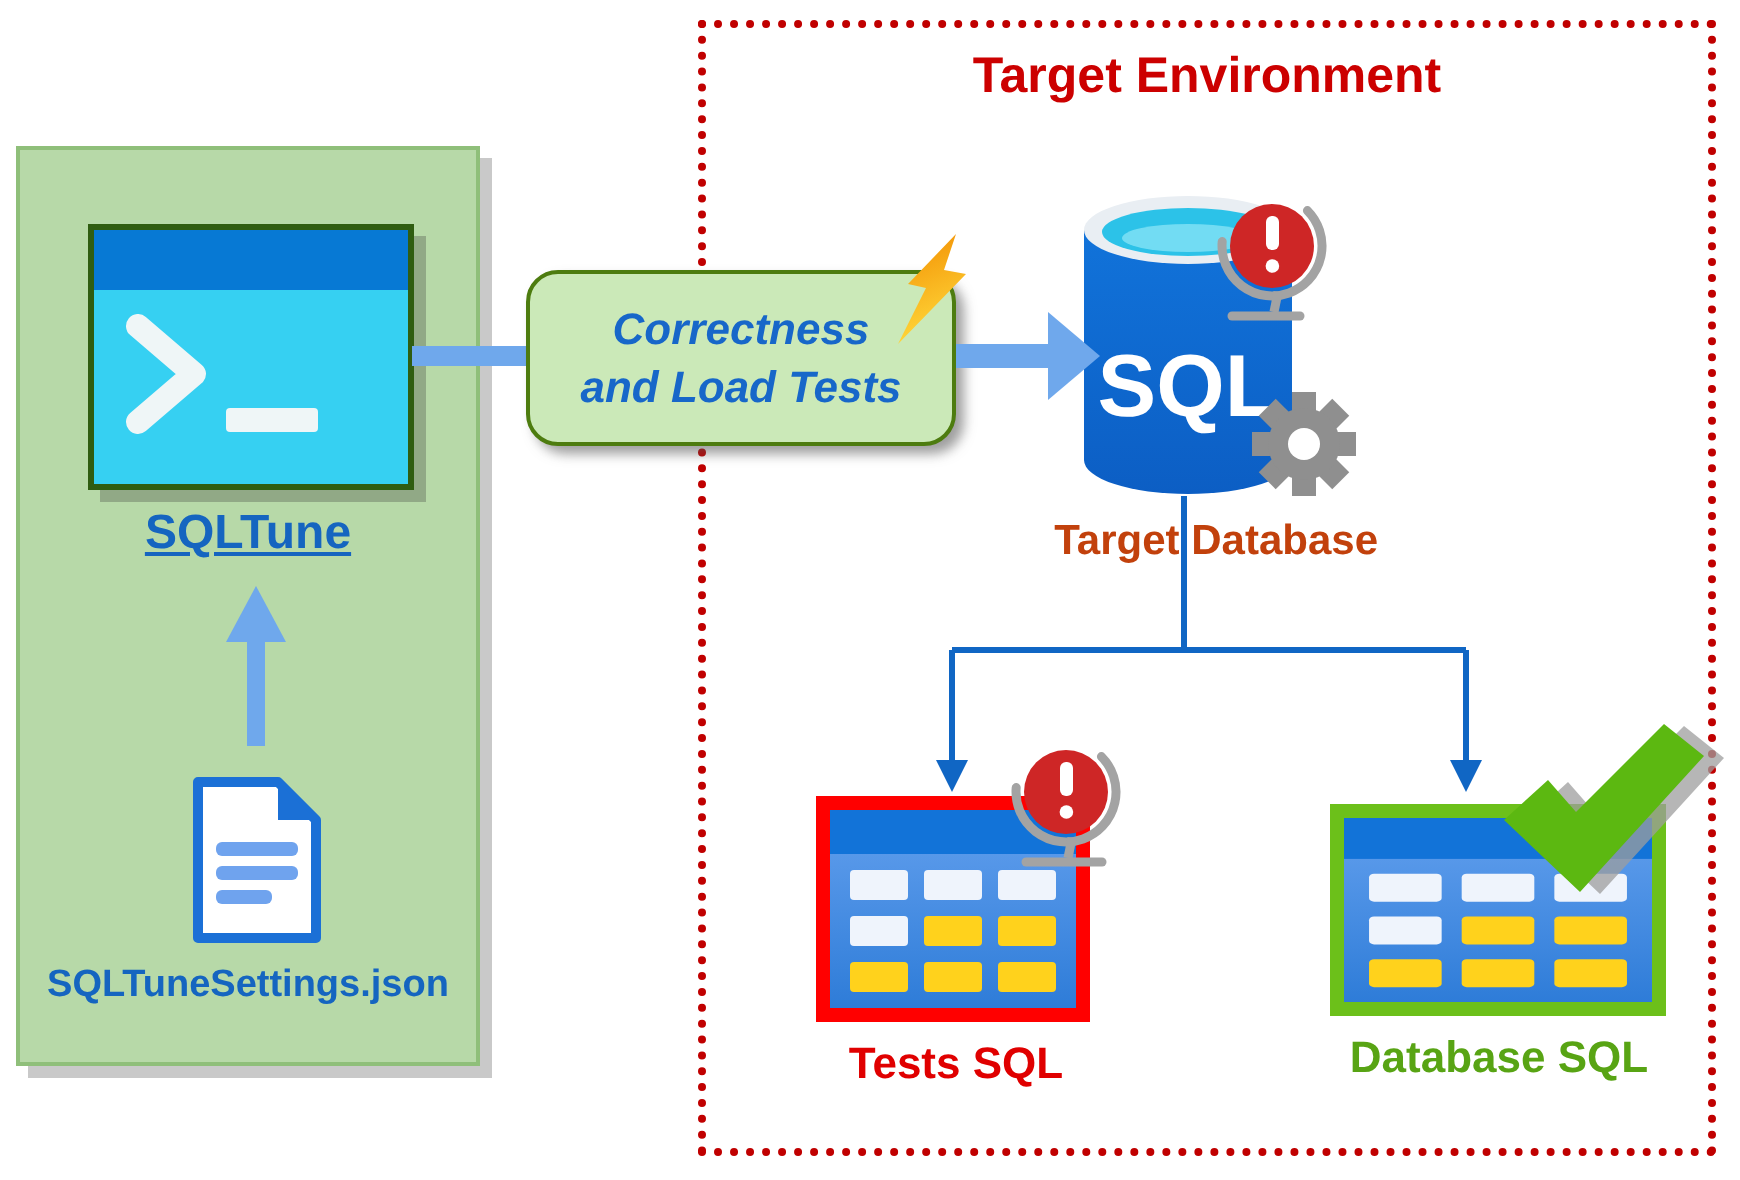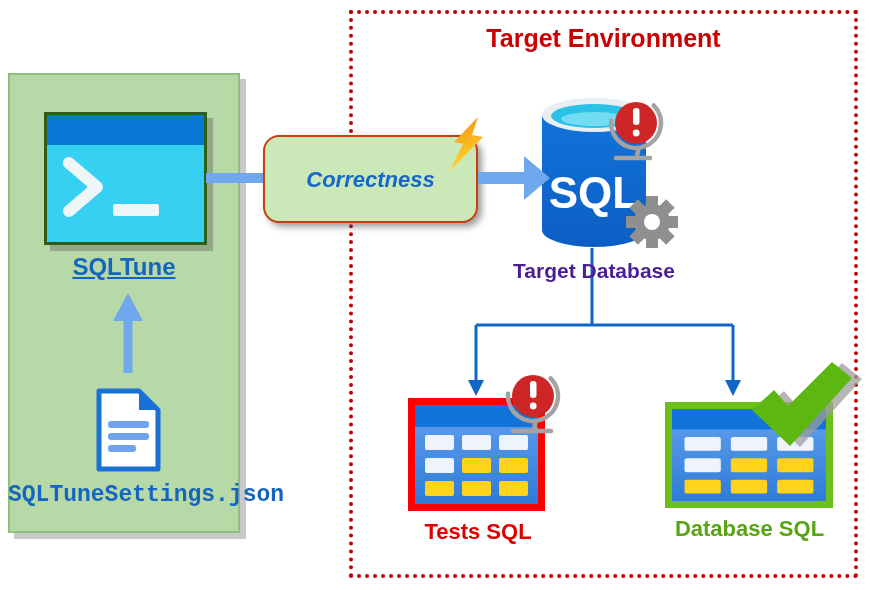--- a/index.html
+++ b/index.html
@@ -28,29 +28,29 @@
   .terminal{
     left:44px;top:112px;width:163px;height:133px;
     border:3px solid #2F5D11;box-sizing:border-box;background:#36D0F2;
     box-shadow:6px 6px 0 rgba(115,130,105,0.55);z-index:2;
   }
   .terminal-titlebar{height:30px;background:#0779D4;}
   .panel-label{
     left:8px;width:232px;text-align:center;color:#1565C0;font-weight:bold;z-index:2;
   }
   .sqltune-label{top:253px;font-size:24px;text-decoration:underline;}
-  .settings-label{top:482px;font-size:23px;font-family:Liberation Mono, monospace;}
+  .settings-label{top:482px;font-size:19px;}
 
   
   .conn1{left:206px;top:173px;width:58px;height:10px;background:#6FA8EC;z-index:2;}
 
   
   .tests-box{
     left:263px;top:135px;width:215px;height:88px;
-    background:#CBE9B8;border:2px solid #c2410c;border-radius:16px;box-sizing:border-box;
+    background:#CBE9B8;border:2px solid #4d7c0f;border-radius:16px;box-sizing:border-box;
     box-shadow:4px 4px 6px rgba(80,80,80,0.55);z-index:2;
     display:flex;flex-direction:column;justify-content:center;align-items:center;
   }
   .tests-box span{
     color:#1767C9;font-size:22px;font-weight:bold;font-style:italic;line-height:29px;
     white-space:nowrap;
   }
   .z3{z-index:3;}
   .z2{z-index:2;}
   .z1{z-index:1;}
@@ -59,22 +59,22 @@
   .table-frame{box-sizing:border-box;z-index:2;}
   .target-table{left:408px;top:398px;width:137px;height:113px;border:7px solid #FF0000;}
   .candidate-table{left:665px;top:402px;width:168px;height:106px;border:7px solid #6CC01A;}
   .table-frame svg{display:block;width:100%;height:100%;}
 
   .target-sql-label{left:398px;top:519px;width:160px;text-align:center;
     color:#E00000;font-size:22px;font-weight:bold;z-index:2;}
   .candidate-sql-label{left:662px;top:516px;width:175px;text-align:center;
     color:#58A414;font-size:22px;font-weight:bold;z-index:2;}
 
-  .db-label{left:499px;top:259px;width:190px;text-align:center;
-    color:#4c1d95;font-size:21px;font-weight:bold;z-index:2;}
+  .db-label{left:499px;top:259px;width:190px;text-align:right;
+    color:#c2410c;font-size:21px;font-weight:bold;z-index:2;}
 </style>
 </head>
 <body>
 
 <div class="canvas">
 
   <div class="abs env-box"></div>
   <div class="abs env-title">Target Environment</div>
 
   <div class="abs panel"></div>
@@ -101,20 +101,21 @@
     <rect x="13" y="46" width="41" height="7" rx="3" fill="#6FA3EE"></rect>
     <rect x="13" y="58" width="28" height="7" rx="3" fill="#6FA3EE"></rect>
   </svg>
 
   <div class="abs panel-label settings-label">SQLTuneSettings.json</div>
 
   <div class="abs conn1"></div>
 
   <div class="abs tests-box">
     <span>Correctness</span>
+    <span>and Load Tests</span>
   </div>
 
   <svg class="abs z3" style="left:447px;top:117px;" width="43" height="56" viewBox="0 0 43 56">
     <defs>
       <linearGradient id="boltg" x1="0" y1="0" x2="0.25" y2="1">
         <stop offset="0" stop-color="#F28C00"></stop>
         <stop offset="1" stop-color="#FFD83A"></stop>
       </linearGradient>
     </defs>
     <polygon points="31,0 7,25 16,27 2,55 36,20 25,18" fill="url(#boltg)"></polygon>

